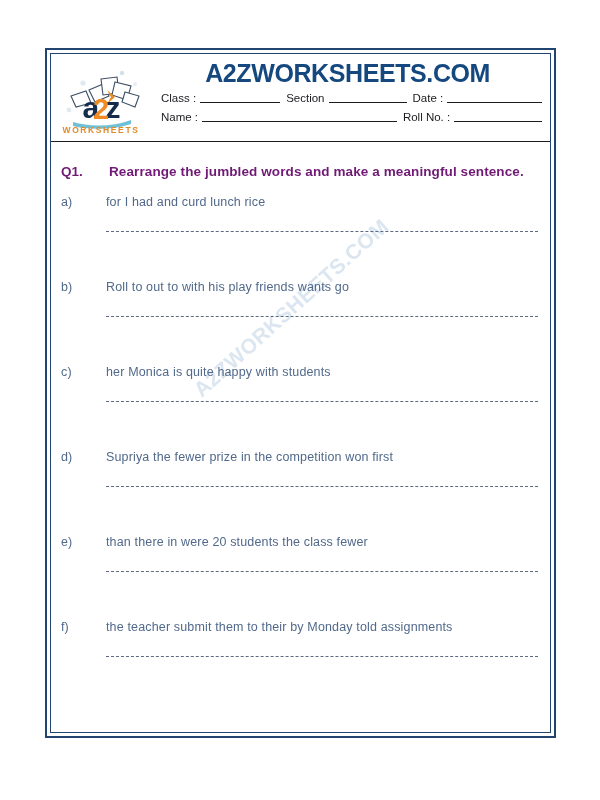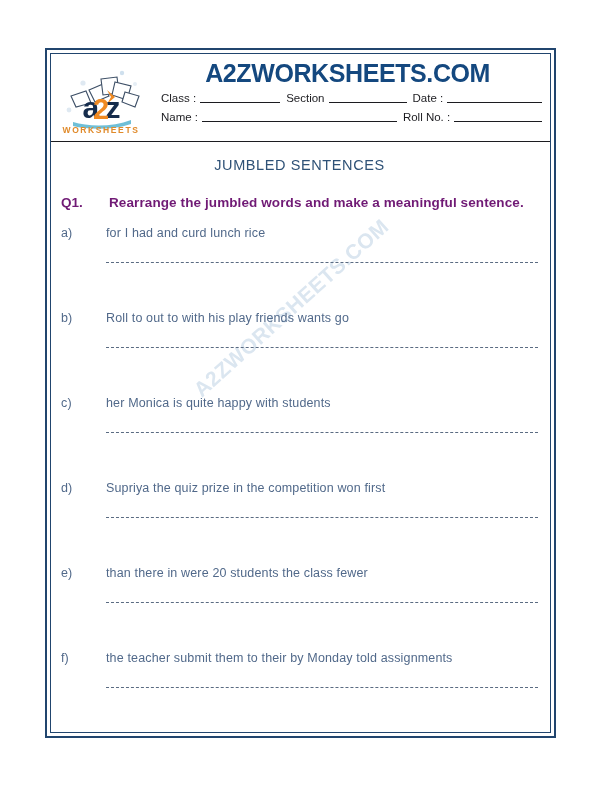--- a/index.html
+++ b/index.html
@@ -218,21 +218,20 @@
           <span class="field-rule rule-name"></span>
           <span class="field-label">Roll No. :</span>
           <span class="field-rule rule-roll"></span>
         </div>
 
       </div>
     </div>
 
     <div class="body-area">
 
-      <div class="worksheet-title">JUMBLED SENTENCES</div>
 
       <div class="instruction">
         <span class="q-label">Q1.</span>
         <span class="q-text">Rearrange the jumbled words and make a meaningful sentence.</span>
       </div>
 
       <div class="q-list">
 
         <div class="q-item">
           <div class="q-line">
@@ -254,21 +253,21 @@
           <div class="q-line">
             <span class="q-letter">c)</span>
             <span class="q-words">her Monica is quite happy with students</span>
           </div>
           <div class="answer-rule"></div>
         </div>
 
         <div class="q-item">
           <div class="q-line">
             <span class="q-letter">d)</span>
-            <span class="q-words">Supriya the quiz prize in the competition won first</span>
+            <span class="q-words">Supriya the fewer prize in the competition won first</span>
           </div>
           <div class="answer-rule"></div>
         </div>
 
         <div class="q-item">
           <div class="q-line">
             <span class="q-letter">e)</span>
             <span class="q-words">than there in were 20 students the class fewer</span>
           </div>
           <div class="answer-rule"></div>

